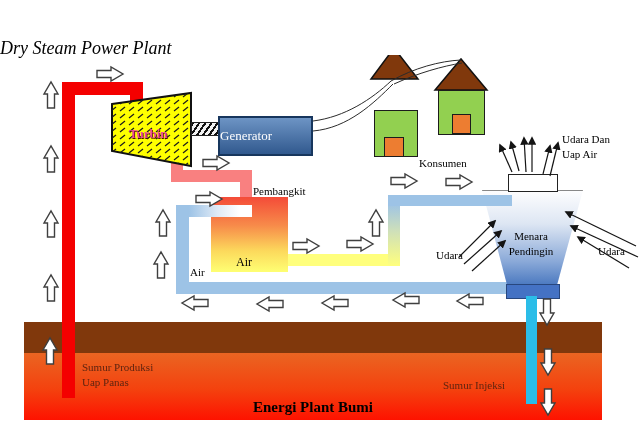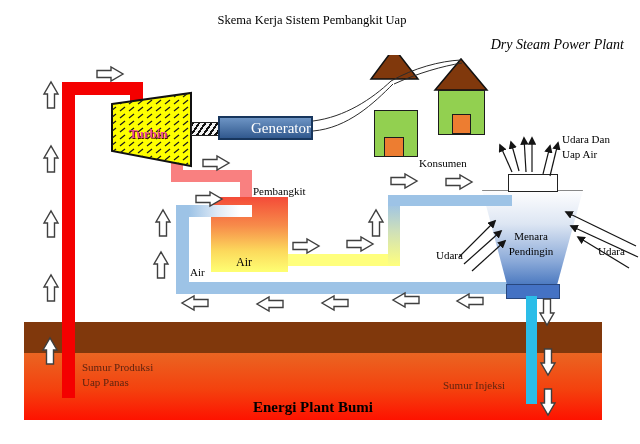--- a/index.html
+++ b/index.html
@@ -1,40 +1,40 @@
 <!DOCTYPE html>
 <html><head>
 <meta charset="utf-8">
 <style>
   html,body{margin:0;padding:0;background:#fff;}
   #canvas{position:relative;width:640px;height:444px;background:#fff;overflow:hidden;
           font-family:"Liberation Serif", serif;}
   .abs{position:absolute;}
   .lbl{position:absolute;color:#000;font-size:11px;white-space:nowrap;line-height:1.35;}
   #title{left:0;top:12px;width:624px;text-align:center;font-size:12.5px;}
-  #subtitle{left:0;top:36px;width:624px;text-align:right;font-size:14px;font-style:italic;}
+  #subtitle{left:0;top:36px;width:624px;text-align:left;font-size:18px;font-style:italic;}
   .pipe-red{background:#f40000;}
   .pipe-pink{background:#f98080;}
   .pipe-blue{background:#9dc3e6;}
   .pipe-yellow{background:#ffff7d;}
   .pipe-cyan{background:#2bbde8;}
   #condenser{left:211px;top:197px;width:77px;height:75px;
      background:linear-gradient(to bottom,#f44b38 0%,#f78b4a 38%,#fcd95c 72%,#feff73 100%);}
   #condenser-inlet{left:189px;top:205px;width:63px;height:12px;
      background:linear-gradient(to right,#9dc3e6 0%,#dfeaf6 45%,#ffffff 80%);}
   #yellow-riser{left:388px;top:203px;width:12px;height:63px;
      background:linear-gradient(to bottom,#9dc3e6 0%,#cfe0b9 45%,#ffff7d 100%);}
   #tower{left:482px;top:190px;width:101px;height:94px;
      background:linear-gradient(to bottom,#fdfdfe 0%,#dde6f3 35%,#8aa9d8 75%,#4b79c0 100%);
      clip-path:polygon(0 0,100% 0,74.3% 100%,24.8% 100%);border-top:1px solid #888;}
   #chimney{left:508px;top:174px;width:48px;height:16px;background:#fff;border:1px solid #222;}
   #basin{left:506px;top:284px;width:52px;height:13px;background:#4472c4;border:1px solid #28477e;}
-  #generator{left:218px;top:116px;width:95px;height:24px;border:2px solid #17365d;
-     background:linear-gradient(to bottom,#6d94c4,#31598e);color:#fff;font-size:15px;
-     display:flex;align-items:center;justify-content:flex-end;box-sizing:border-box;}
+  #generator{left:218px;top:116px;width:95px;height:40px;border:2px solid #17365d;
+     background:linear-gradient(to bottom,#6d94c4,#31598e);color:#fff;font-size:13px;
+     display:flex;align-items:center;justify-content:flex-start;box-sizing:border-box;}
   #shaft{left:191px;top:122px;width:29px;height:14px;border:1px solid #222;box-sizing:border-box;
      background:repeating-linear-gradient(125deg,#111 0 2px,#f2f2f2 2px 5px);}
   .house-body{background:#92d050;border:1.5px solid #1c1c1c;box-sizing:border-box;}
   .house-door{background:#ed7d31;border:1.5px solid #1c1c1c;box-sizing:border-box;}
   #ground-top{left:24px;top:322px;width:578px;height:31px;background:#80380c;}
   #ground-deep{left:24px;top:353px;width:578px;height:67px;
      background:linear-gradient(to bottom,#ea6522 0%,#f4410e 55%,#fe1200 100%);}
   .well-lbl{color:#5e2410;}
   #turbin-lbl{left:129px;top:125px;font-size:13px;font-weight:bold;color:#ec4899;
      text-shadow:0.75px 0.75px 0 #4d0f00;}
@@ -42,21 +42,20 @@
   #overlay{left:0;top:0;pointer-events:none;}
   .hollow-arrow{fill:#ffffff;stroke:#3f3f3f;stroke-width:1.4;}
   .thin-arrow{stroke:#141414;stroke-width:1.2;}
   .wire{stroke:#2b2b2b;stroke-width:1;fill:none;}
 </style>
 </head>
 <body>
 
 <div id="canvas">
 
-  <div id="title" class="lbl">Skema Kerja Sistem Pembangkit Uap</div>
   <div id="subtitle" class="lbl">Dry Steam Power Plant</div>
 
   <div id="ground-top" class="abs"></div>
   <div id="ground-deep" class="abs"></div>
 
   <div class="abs pipe-red" style="left:62px;top:82px;width:13px;height:316px;"></div>
   <div class="abs pipe-red" style="left:62px;top:82px;width:81px;height:13px;"></div>
   <div class="abs pipe-red" style="left:130px;top:95px;width:13px;height:22px;"></div>
 
   <div class="abs pipe-pink" style="left:171px;top:152px;width:12px;height:28px;"></div>

